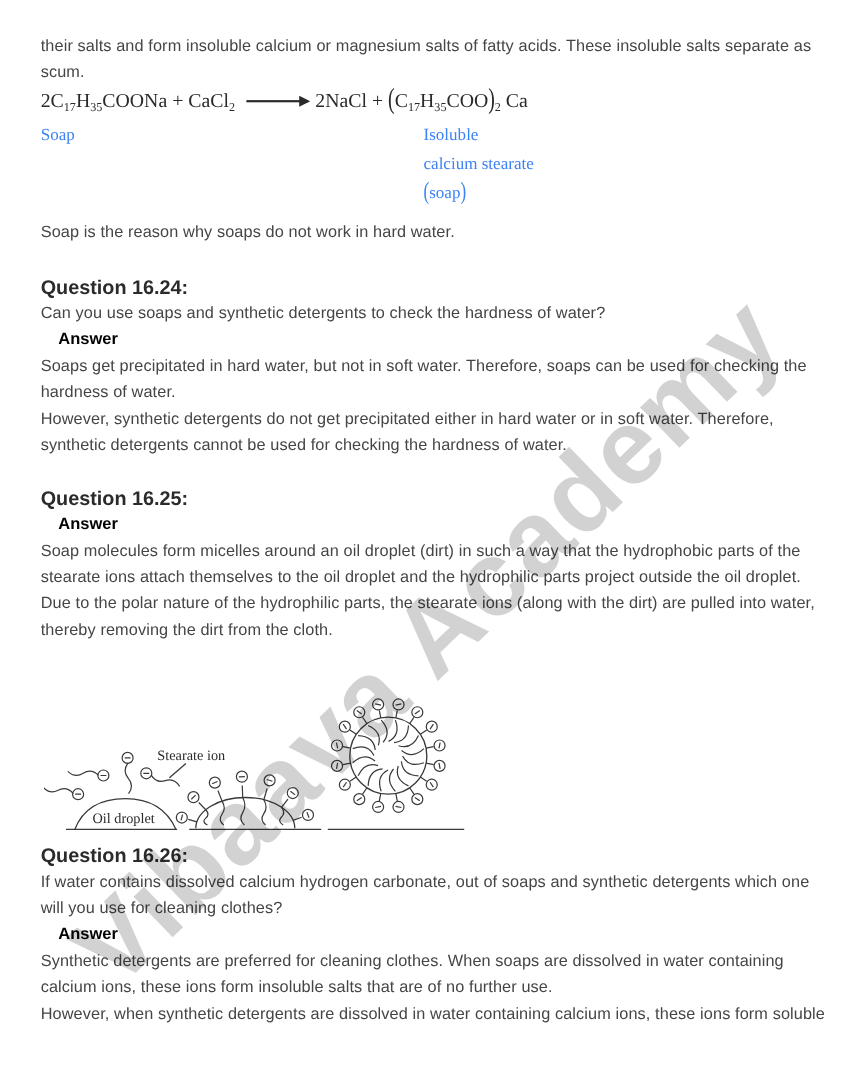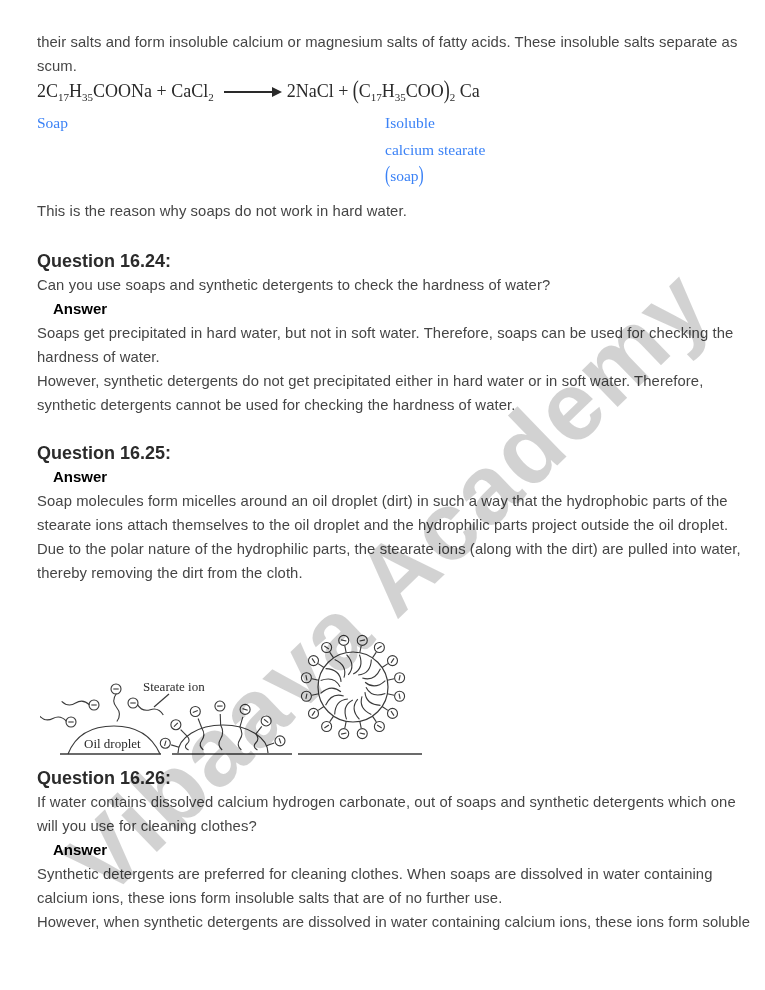--- a/index.html
+++ b/index.html
@@ -103,21 +103,21 @@
 
   <div class="abs equation" style="left:37px;top:76px;" id="equation"><span>2C</span><sub>17</sub><span>H</span><sub>35</sub><span>COONa + CaCl</span><sub>2</sub><span class="rxn-arrow"></span><span>2NaCl + </span><span class="bigp">(</span><span>C</span><sub>17</sub><span>H</span><sub>35</sub><span>COO</span><span class="bigp">)</span><sub>2</sub><span> Ca</span></div>
 
   <div class="abs eq-label" style="left:37px;top:110px;">Soap</div>
   <div class="abs" style="left:345px;top:110px;margin-left:40px;">
     <div class="eq-label">Isoluble</div>
     <div class="eq-label">calcium stearate</div>
     <div class="eq-label" id="soap-paren"><span class="bigp">(</span><span>soap</span><span class="bigp">)</span></div>
   </div>
 
-  <div class="abs body-text" style="left:37px;top:199px;">This is the reason why soaps do not work in hard water.</div>
+  <div class="abs body-text" style="left:37px;top:199px;">Soap is the reason why soaps do not work in hard water.</div>
 
   <div class="abs" style="left:37px;top:249px;">
     <div class="q-heading">Question 16.24:</div>
     <div class="body-text">Can you use soaps and synthetic detergents to check the hardness of water?</div>
     <div class="answer-label">Answer</div>
     <div class="body-text">Soaps get precipitated in hard water, but not in soft water. Therefore, soaps can be used for checking the
 hardness of water.
 However, synthetic detergents do not get precipitated either in hard water or in soft water. Therefore,
 synthetic detergents cannot be used for checking the hardness of water.</div>
   </div>

